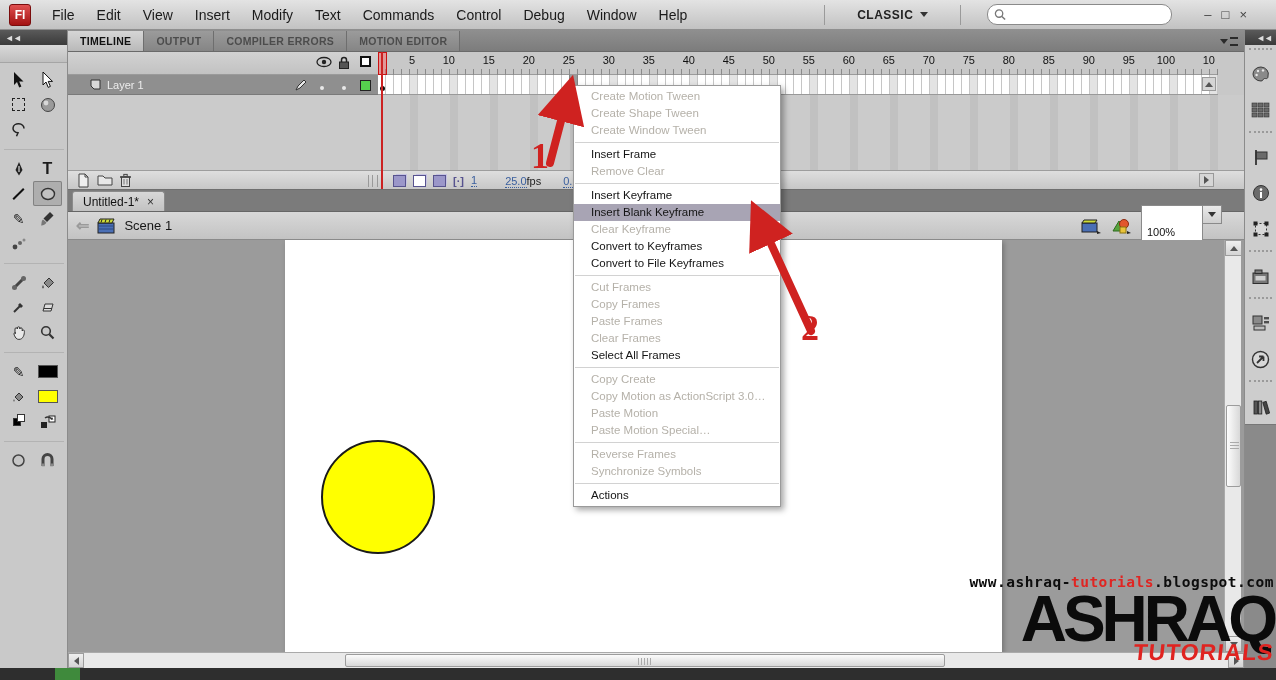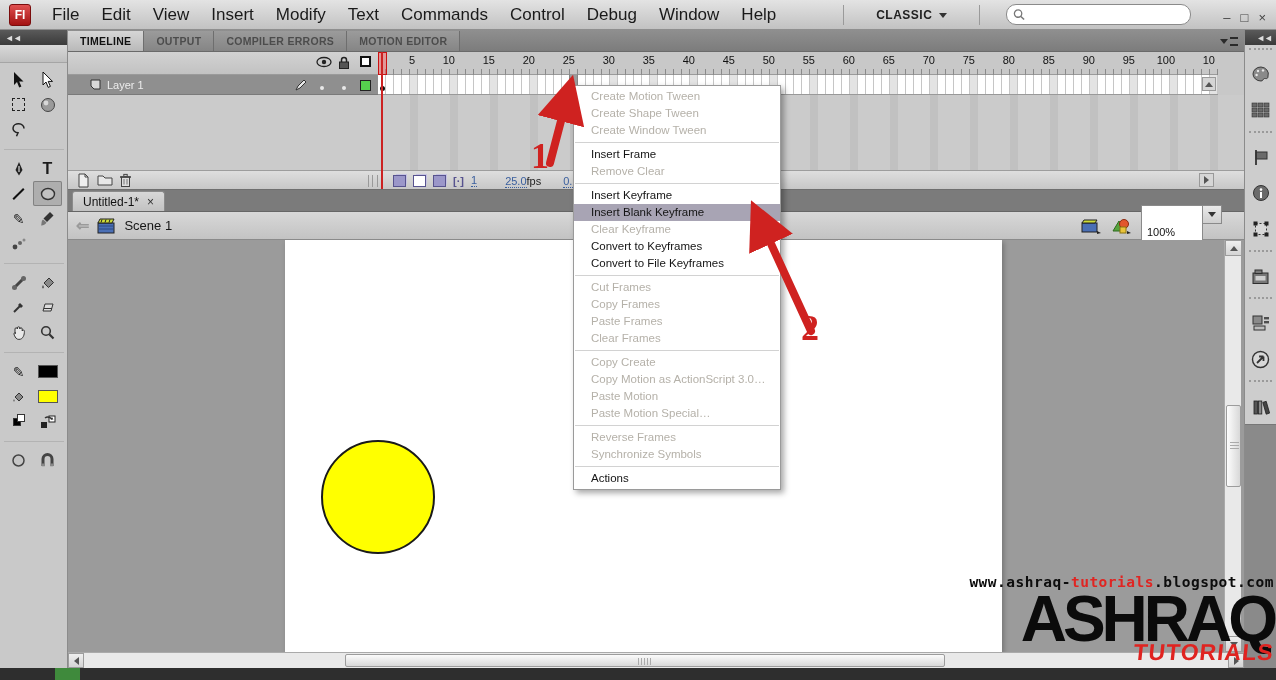--- a/index.html
+++ b/index.html
@@ -7,22 +7,22 @@
   body { font-family:"Liberation Sans", sans-serif; font-size:12px; color:#111; background:#888; }
   .screen { position:relative; width:1276px; height:680px; background:#9a9a9a; }
 
   
   .menubar { position:absolute; left:0; top:0; width:1276px; height:30px;
     background:linear-gradient(#e3e3e3,#c2c2c2); border-bottom:1px solid #8f8f8f;
     display:flex; align-items:center; gap:2px; }
   .fl-logo { width:22px; height:22px; margin:0 8px 0 9px; background:linear-gradient(#e05050,#a31212);
     border:1px solid #7a0c0c; border-radius:3px; color:#fff; font-weight:bold; font-size:12px;
     display:flex; align-items:center; justify-content:center; }
-  .menu-item { padding:4px 11px; font-size:17px; color:#1a1a1a; cursor:default; }
-  .menubar-right { margin-left:auto; display:flex; align-items:flex-end; gap:26px; padding-right:4px; }
+  .menu-item { padding:4px 11px; font-size:14px; color:#1a1a1a; cursor:default; }
+  .menubar-right { margin-left:auto; display:flex; align-items:center; gap:26px; padding-right:23px; }
   .vsep { width:1px; height:20px; background:#9a9a9a; }
   .workspace { display:flex; align-items:center; gap:7px; font-size:12px; font-weight:bold;
     color:#222; letter-spacing:0.5px; padding:3px 6px; }
   .caret-down { width:0; height:0; border-left:4px solid transparent; border-right:4px solid transparent;
     border-top:5px solid #333; }
   .searchbox { display:flex; align-items:center; width:185px; height:21px; background:#fff;
     border:1px solid #8a8a8a; border-radius:10px; padding:0 6px; gap:4px; }
   .searchbox input { border:none; outline:none; flex:1; font-size:12px; background:transparent; }
   .winctl { display:flex; gap:10px; align-items:center; padding:0 6px; color:#444; font-size:13px; }
   .winctl span { cursor:default; }
@@ -635,20 +635,21 @@
       <div class="cm-item ">Insert Keyframe</div>
       <div class="cm-item highlighted">Insert Blank Keyframe</div>
       <div class="cm-item disabled">Clear Keyframe</div>
       <div class="cm-item ">Convert to Keyframes</div>
       <div class="cm-item ">Convert to File Keyframes</div>
       <div class="cm-sep"></div>
       <div class="cm-item disabled">Cut Frames</div>
       <div class="cm-item disabled">Copy Frames</div>
       <div class="cm-item disabled">Paste Frames</div>
       <div class="cm-item disabled">Clear Frames</div>
+      <div class="cm-item ">Select All Frames</div>
       <div class="cm-sep"></div>
       <div class="cm-item disabled">Copy Create</div>
       <div class="cm-item disabled">Copy Motion as ActionScript 3.0…</div>
       <div class="cm-item disabled">Paste Motion</div>
       <div class="cm-item disabled">Paste Motion Special…</div>
       <div class="cm-sep"></div>
       <div class="cm-item disabled">Reverse Frames</div>
       <div class="cm-item disabled">Synchronize Symbols</div>
       <div class="cm-sep"></div>
       <div class="cm-item ">Actions</div>

